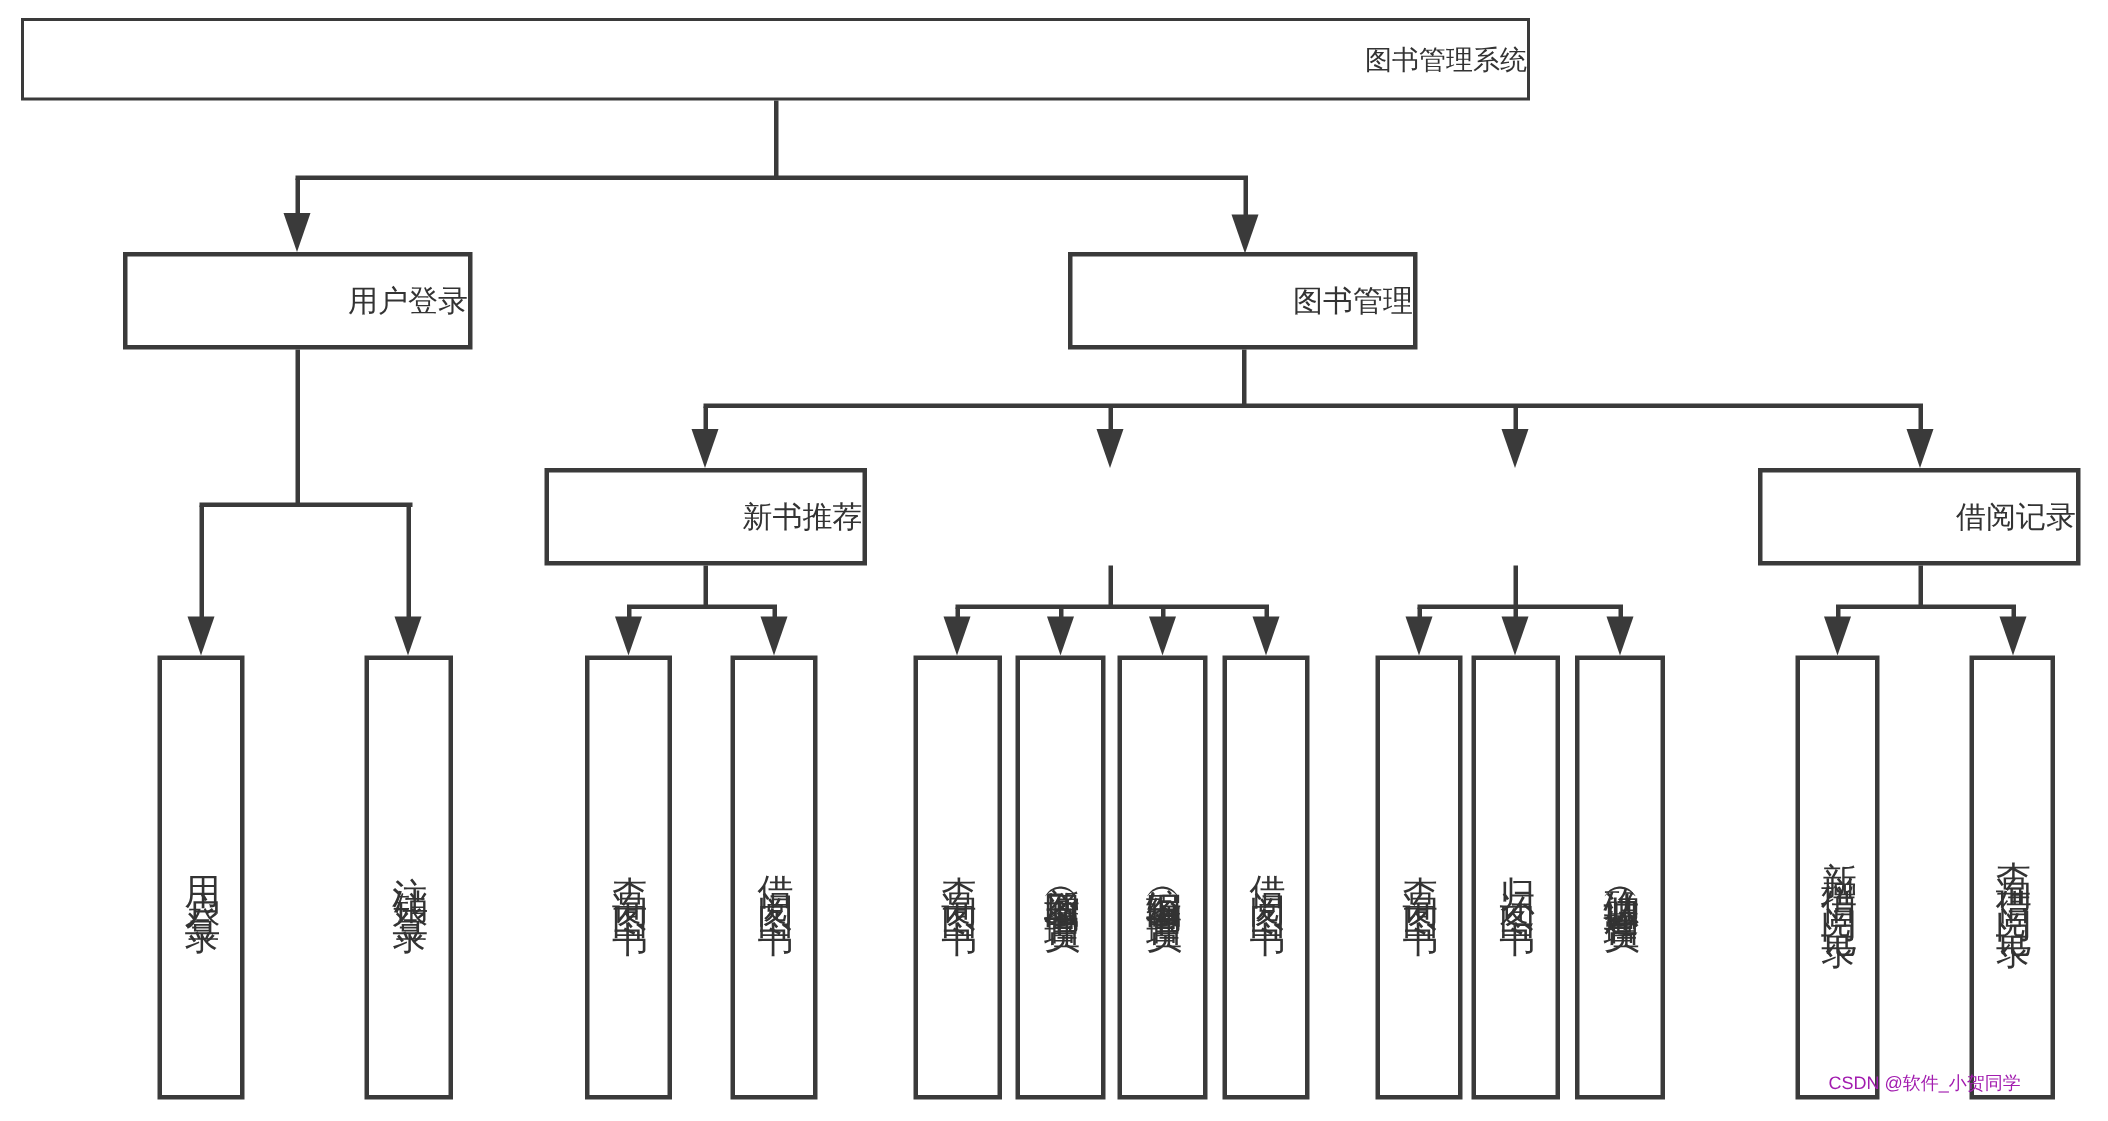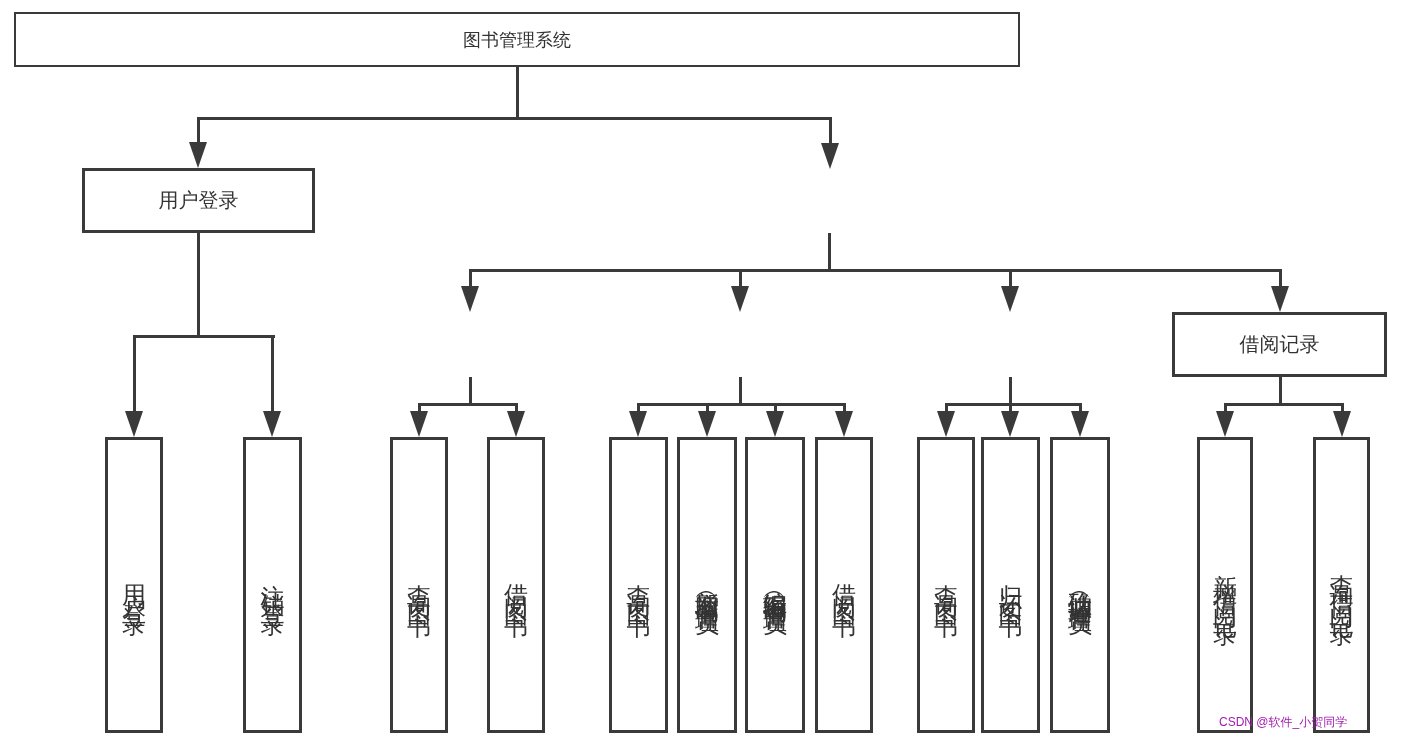--- a/index.html
+++ b/index.html
@@ -1,19 +1,19 @@
 <!DOCTYPE html>
 <html><head>
 <meta charset="utf-8">
 <style>
   html,body{margin:0;padding:0;background:#fff;}
   #stage{position:relative;width:1405px;height:747px;background:#fff;overflow:hidden;
          font-family:"Liberation Sans","DejaVu Sans",sans-serif;}
   .node{position:absolute;box-sizing:border-box;border:3px solid #3a3a3a;background:#fff;
-        display:flex;align-items:center;justify-content:center;color:#333;font-size:20px;}
+        display:flex;align-items:center;justify-content:flex-end;color:#333;font-size:20px;}
   .node.root{border-width:2px;font-size:18px;}
   .leaf{position:absolute;box-sizing:border-box;border:3px solid #3a3a3a;background:#fff;
         display:flex;align-items:center;justify-content:center;color:#333;overflow:hidden;}
   .leaf span{writing-mode:vertical-rl;text-orientation:mixed;font-size:24px;
              letter-spacing:10px;line-height:1;color:#333;}
   .leaf.long span{letter-spacing:3px;}
   .vline,.stem{position:absolute;width:3px;background:#3a3a3a;}
   .hline{position:absolute;height:3px;background:#3a3a3a;}
   .ah{position:absolute;width:0;height:0;border-left:9px solid transparent;
       border-right:9px solid transparent;border-top:26px solid #3a3a3a;}
@@ -26,21 +26,27 @@
 <div id="stage">
 
   <div class="node root" style="left:14px;top:12px;width:1006px;height:55px">
     <span>图书管理系统</span>
   </div>
 
   <div class="node" style="left:82px;top:168px;width:233px;height:65px">
     <span>用户登录</span>
   </div>
 
+  <div class="node" style="left:712px;top:168px;width:233px;height:65px">
+    <span>图书管理</span>
+  </div>
 
+  <div class="node" style="left:363px;top:312px;width:215px;height:65px">
+    <span>新书推荐</span>
+  </div>
 
 
 
   <div class="node" style="left:1172px;top:312px;width:215px;height:65px">
     <span>借阅记录</span>
   </div>
 
   <div class="leaf" style="left:105px;top:437px;width:58px;height:296px">
     <span>用户登录</span>
   </div>

